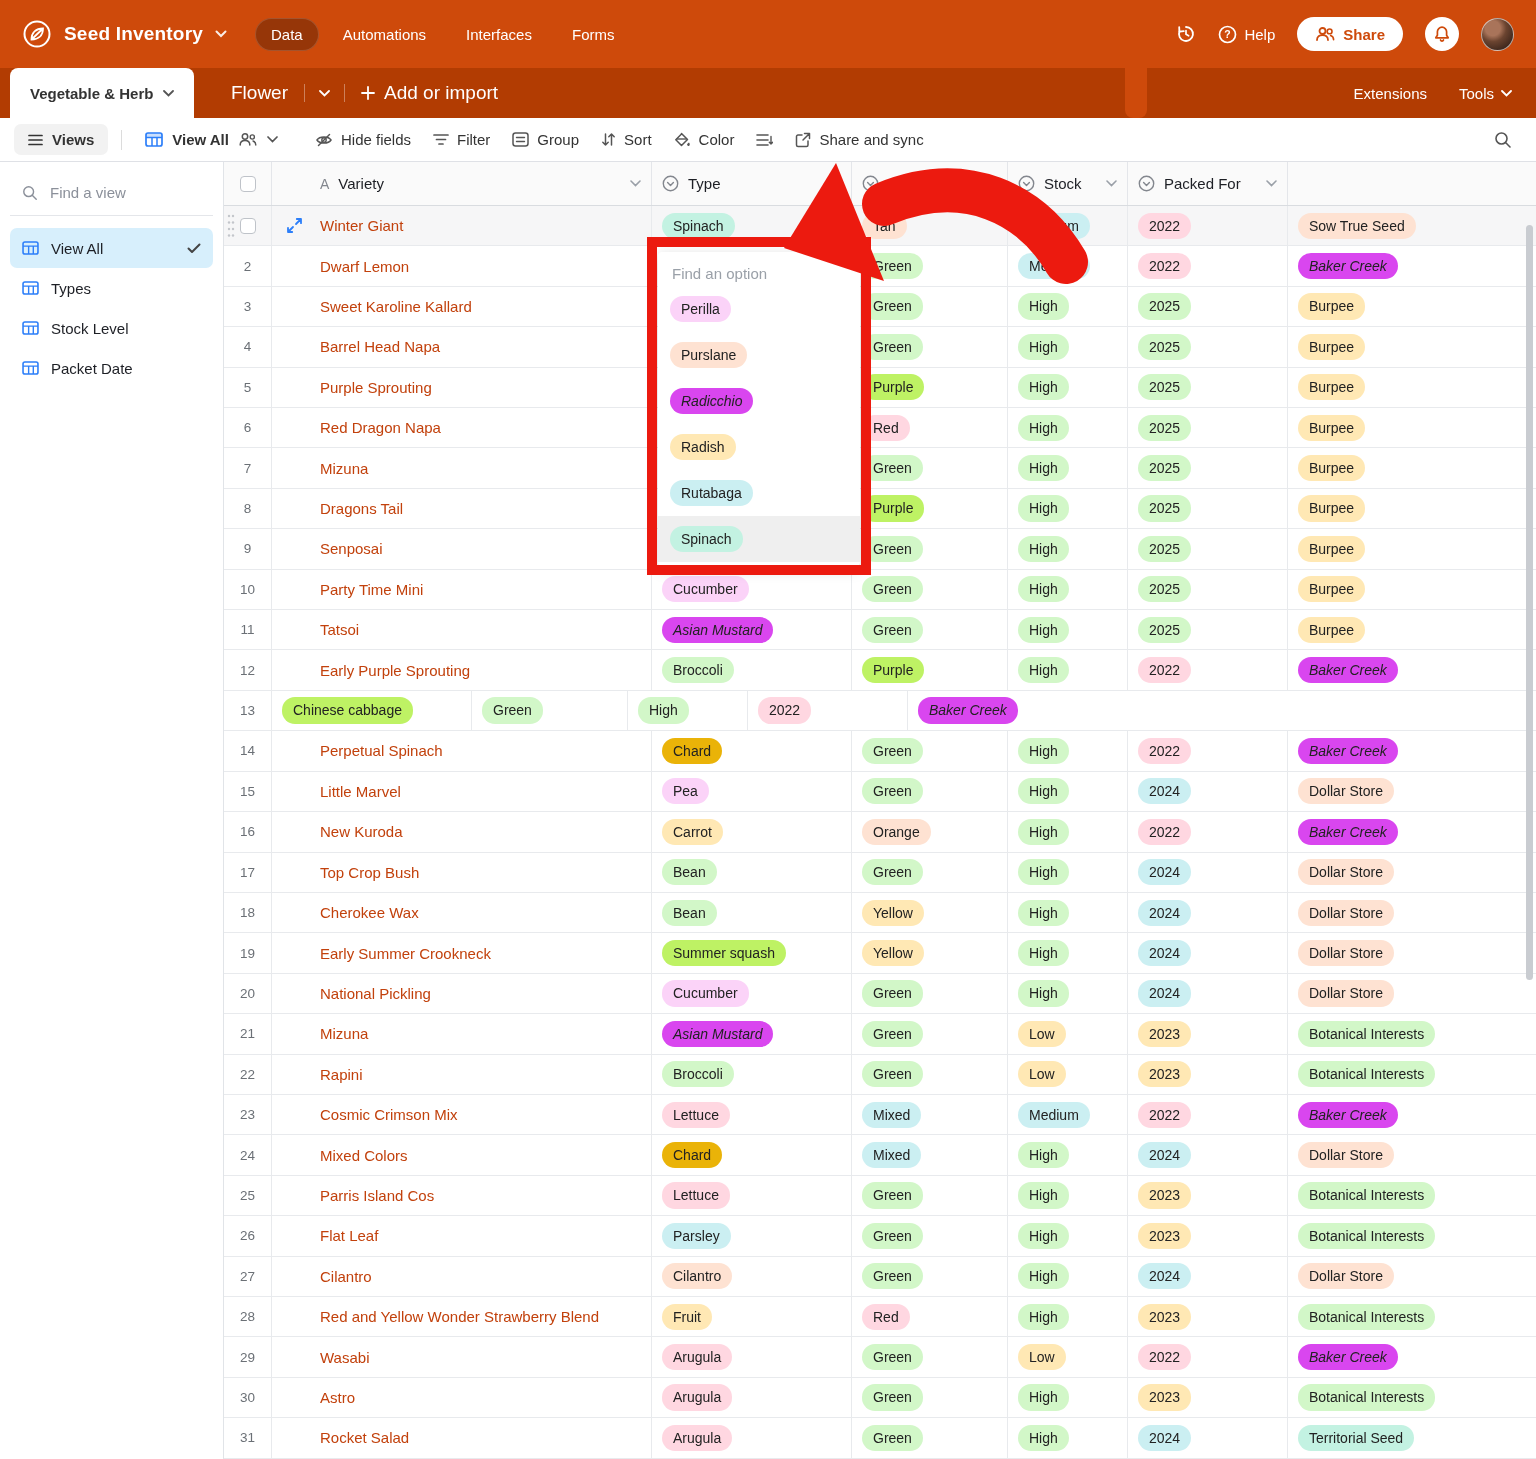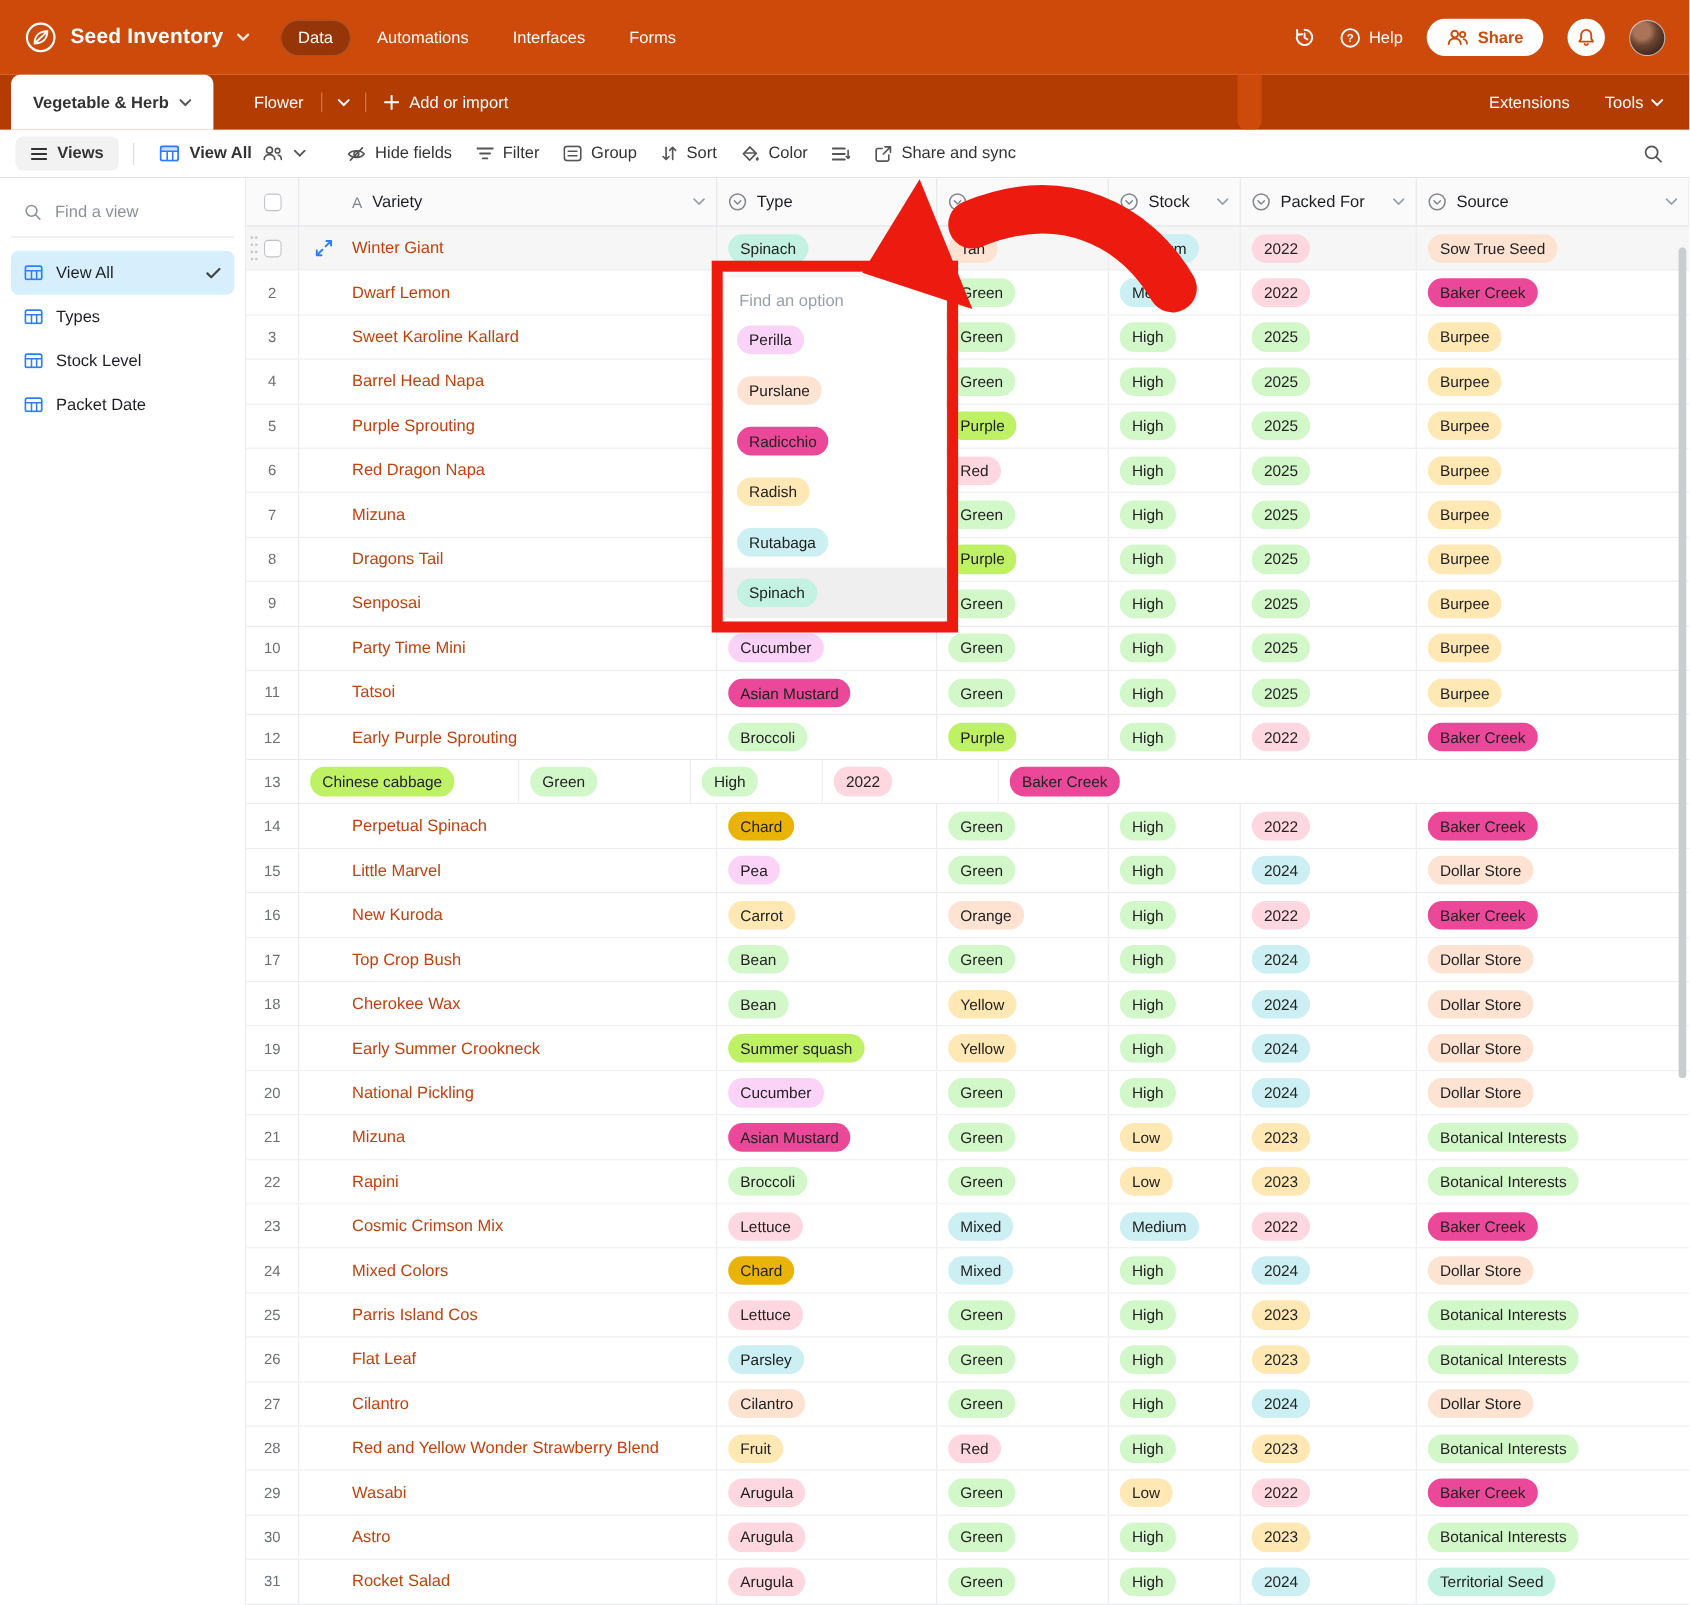--- a/index.html
+++ b/index.html
@@ -26,21 +26,21 @@
   .avatar { width:33px; height:33px; border-radius:50%; cursor:pointer;
             background:radial-gradient(circle at 35% 30%, #a9745a 0 25%, #6b4430 45%, #2e1d16 90%);
             border:1.5px solid rgba(255,255,255,.6); }
 
   
   .tabbar { position:absolute; left:0; top:68px; width:1536px; height:50px; background:#B23C02; color:#fff; }
   .tab-notch { position:absolute; left:1125px; top:0; width:22px; height:50px; background:#CE4A0B; border-radius:0 0 8px 8px; }
   .tab-active { position:absolute; left:10px; top:0; height:50px; background:#fff; color:#333;
                 border-radius:8px 8px 0 0; display:flex; align-items:center; gap:10px;
                 padding:0 20px; font-size:15px; font-weight:bold; cursor:pointer; }
-  .tab-rest { position:absolute; left:215px; top:0; height:50px; display:flex; align-items:center; font-size:15px; }
+  .tab-rest { position:absolute; left:215px; top:0; height:50px; display:flex; align-items:center; font-size:19px; }
   .tab-item { padding:0 16px; cursor:pointer; }
   .tab-divider { width:1px; height:18px; background:rgba(255,255,255,.35); }
   .tab-chevbtn { padding:0 14px; cursor:pointer; display:flex; align-items:center; }
   .add-import { display:flex; align-items:center; gap:9px; padding:0 16px; cursor:pointer; }
   .tab-right { position:absolute; right:14px; top:0; height:50px; display:flex; align-items:center; gap:10px; font-size:15px; }
   .tab-right .tab-item { padding:0 12px; }
   .tools-wrap { display:flex; align-items:center; gap:7px; padding:0 10px; cursor:pointer; }
 
   
   .toolbar { position:absolute; left:0; top:118px; width:1536px; height:44px; background:#fff;
@@ -79,21 +79,21 @@
   .cell { display:flex; align-items:center; padding:0 10px; border-right:1px solid #E8EAED;
           font-size:15px; overflow:hidden; white-space:nowrap; }
   .cell.num { width:48px; justify-content:center; color:#6b7076; font-size:13.5px; padding:0; position:relative; }
   .cell.variety { padding-left:48px; position:relative; color:#c2410c; }
   .checkbox { width:16px; height:16px; border:1.5px solid #BFC3C9; border-radius:4px; background:#fff; cursor:pointer; }
   .drag-dots { position:absolute; left:3px; top:7px; color:#C3C6CB; }
   .expand-ic { position:absolute; left:14px; top:11px; cursor:pointer; }
   .pill { display:inline-block; padding:4px 11px; border-radius:13px; font-size:14px; color:#222; line-height:1.3; }
   .pc-teal   { background:#C3F2E2; }
   .pc-pink   { background:#FBD3F8; }
-  .pc-blue   { background:#ec4899; }
+  .pc-blue   { background:#d946ef;font-style:italic; }
   .pc-green  { background:#D2F7C8; }
   .pc-purple { background:#bef264; }
   .pc-gray   { background:#eab308; }
   .pc-yellow { background:#FFE8B4; }
   .pc-orange { background:#FEE2D2; }
   .pc-red    { background:#FFD7E1; }
   .pc-cyan   { background:#CBEFF2; }
 
   
   .dropdown { position:absolute; left:658px; top:252px; width:202px; height:314px; background:#fff;
@@ -438,34 +438,20 @@
           </span>
         </div>
         <div class="h-cell" style="width:160px;">
         <span class="icon">
             <svg width="17" height="17" viewBox="0 0 17 17">
               <circle cx="8.5" cy="8.5" r="7.2" fill="none" stroke="#83878e" stroke-width="1.4"></circle>
               <path d="M5.6 7.5 L8.5 10.4 L11.4 7.5" fill="none" stroke="#83878e" stroke-width="1.4" stroke-linecap="round" stroke-linejoin="round"></path>
             </svg>
           </span>
           <span>Packed For</span>
-        <span class="h-chev icon">
-            <svg width="11" height="7" viewBox="0 0 11 7">
-              <path d="M1 1 L5.5 5.5 L10 1" fill="none" stroke="#9aa0a8" stroke-width="1.6" stroke-linecap="round"></path>
-            </svg>
-          </span>
-        </div>
-        <div class="h-cell" style="width:248px;">
-        <span class="icon">
-            <svg width="17" height="17" viewBox="0 0 17 17">
-              <circle cx="8.5" cy="8.5" r="7.2" fill="none" stroke="#83878e" stroke-width="1.4"></circle>
-              <path d="M5.6 7.5 L8.5 10.4 L11.4 7.5" fill="none" stroke="#83878e" stroke-width="1.4" stroke-linecap="round" stroke-linejoin="round"></path>
-            </svg>
-          </span>
-          <span>Source</span>
         <span class="h-chev icon">
             <svg width="11" height="7" viewBox="0 0 11 7">
               <path d="M1 1 L5.5 5.5 L10 1" fill="none" stroke="#9aa0a8" stroke-width="1.6" stroke-linecap="round"></path>
             </svg>
           </span>
         </div>
       </div>
     <div id="t-body">
         <div class="row hovered">
     <div class="cell num">

